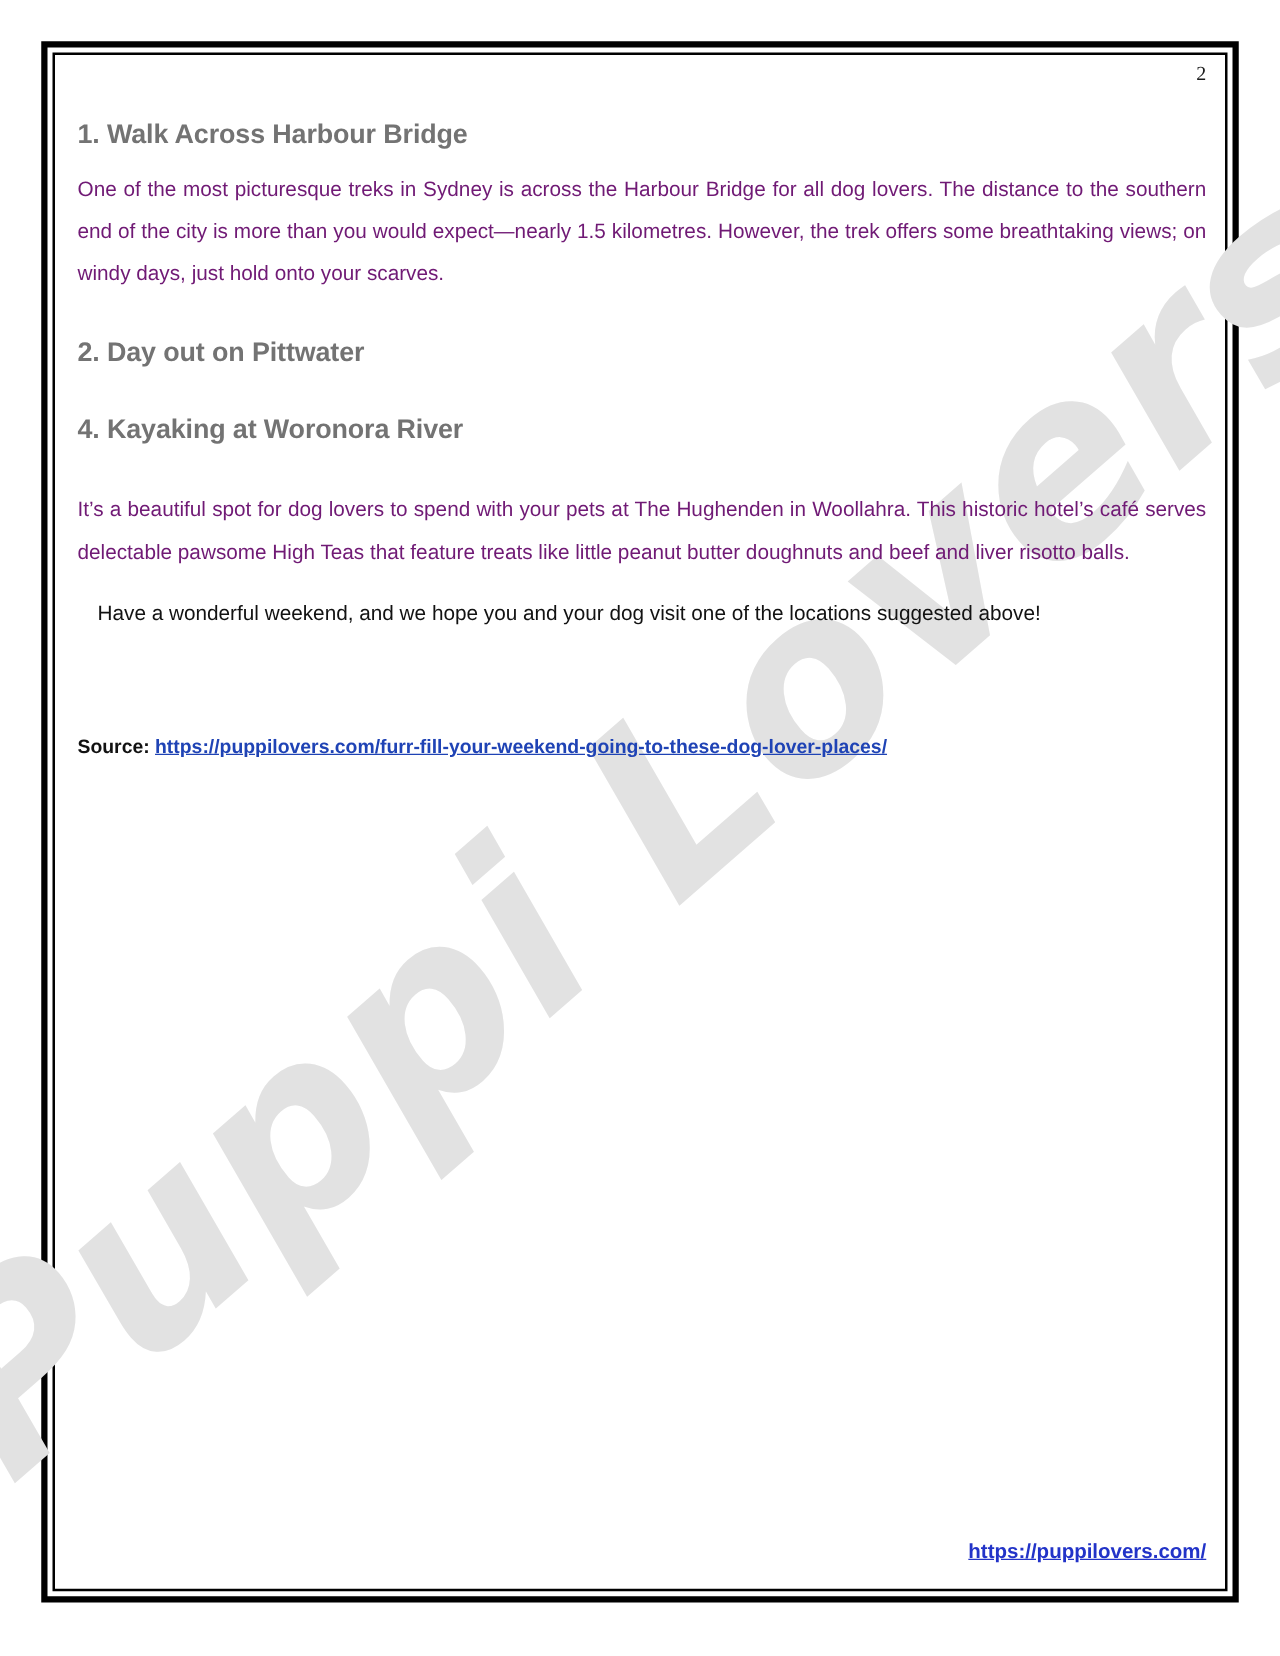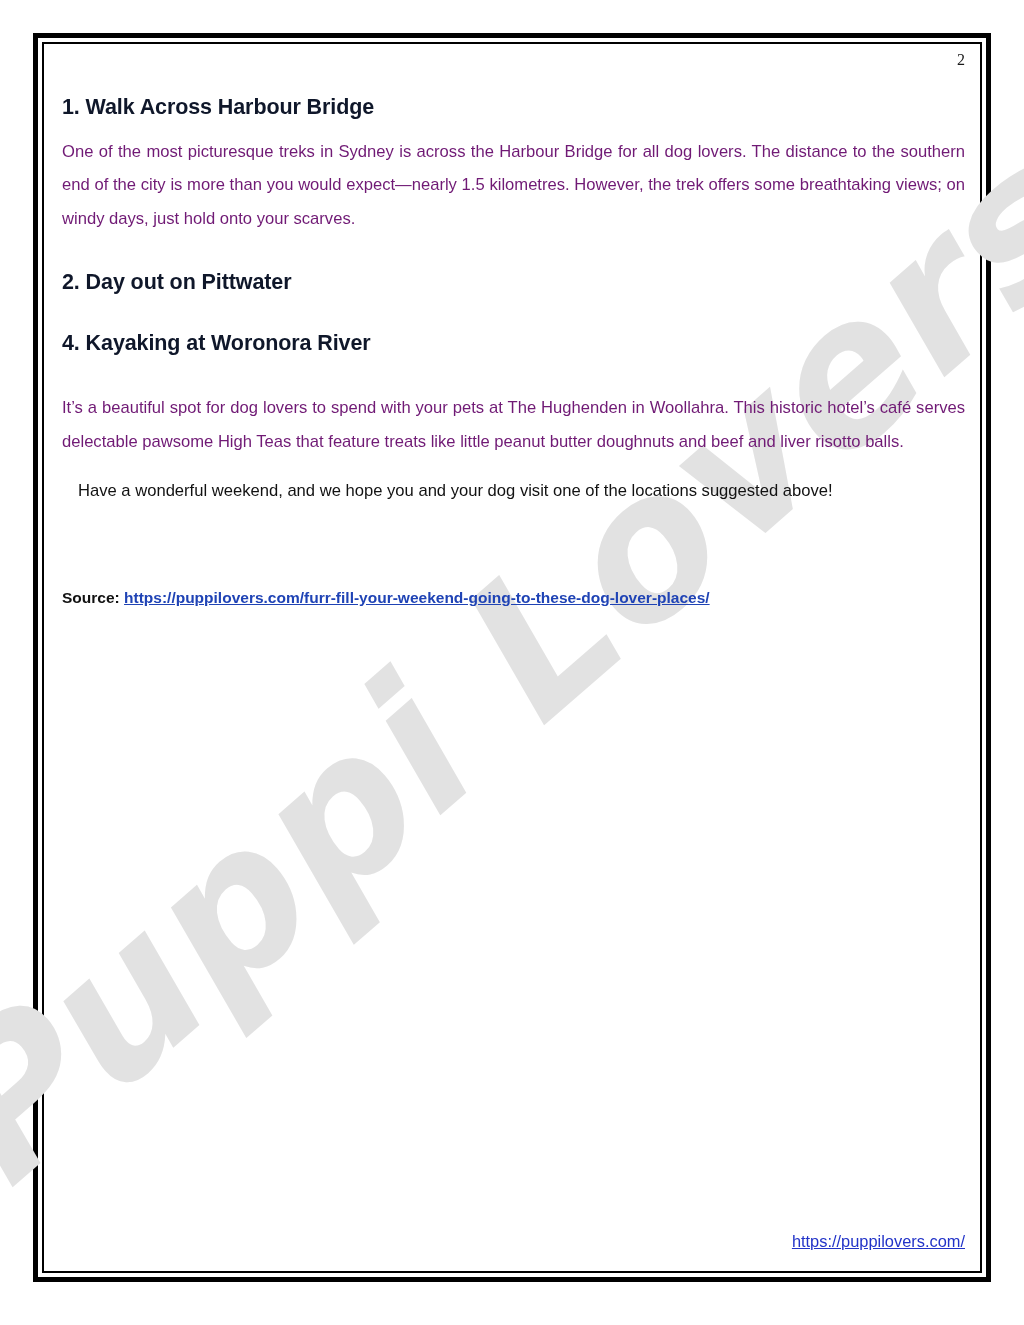--- a/index.html
+++ b/index.html
@@ -82,21 +82,21 @@
     font-size: 16px;
     color: #1a1a1a;
     font-family: "Liberation Serif", serif;
     margin: 0 0 26px 0;
     line-height: 1;
   }
 
   h2.section-heading {
     font-size: 21.5px;
     font-weight: bold;
-    color: #0f172a;
+    color: #737373;
     margin: 0 0 14px 0;
     line-height: 1.25;
     letter-spacing: -0.1px;
   }
 
   p.section-body {
     font-size: 16.6px;
     color: #701a75;
     margin: 0;
     line-height: 2.02;
@@ -139,20 +139,21 @@
     top: 1232px;
     width: 903px;
     text-align: right;
     z-index: 2;
   }
   .footer-link {
     font-size: 16.4px;
     color: #2233c8;
     text-decoration: underline;
     font-family: "Liberation Sans", sans-serif;
+    font-weight: bold;
   }
 </style>
 </head>
 <body>
 
 <div class="page-canvas">
 
   <div class="page-border-outer"></div>
   <div class="page-border-inner"></div>
 

